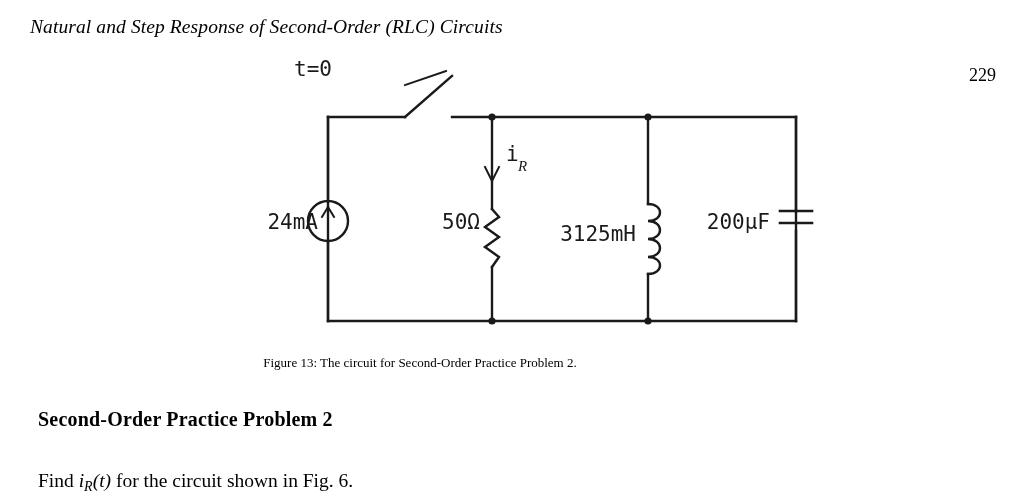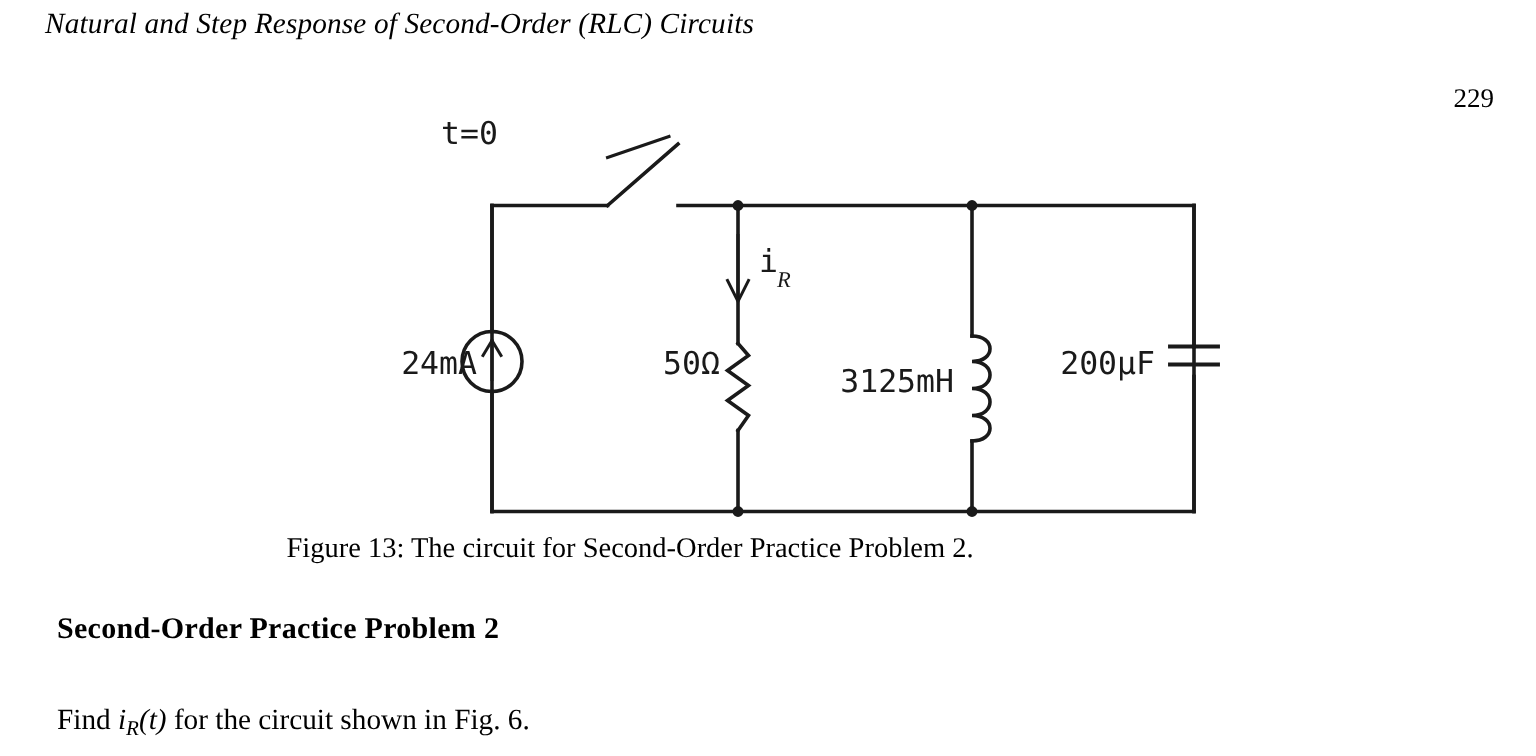--- a/index.html
+++ b/index.html
@@ -12,21 +12,21 @@
     height: 504px;
     position: relative;
     font-family: "Liberation Serif", serif;
     color: #000000;
     overflow: hidden;
   }
 
   
   .header {
     position: absolute;
-    top: 6px;
+    top: 16px;
     left: 30px;
     right: 28px;
     height: 26px;
   }
   .header-title {
     position: absolute;
     left: 0;
     top: 0;
     font-style: italic;
     font-size: 19.5px;
@@ -45,35 +45,35 @@
   .figure {
     position: absolute;
     left: 0;
     top: 45px;
     width: 1024px;
     height: 300px;
   }
   .circuit {
     position: absolute;
     left: 240px;
-    top: 24px;
+    top: 4px;
     width: 600px;
     height: 290px;
     text-align: center;
   }
   .circuit svg {
     display: block;
   }
   .figure-caption {
     position: absolute;
     top: 310px;
     left: 0;
     width: 840px;
     text-align: center;
-    font-size: 19px;
+    font-size: 13px;
   }
 
   
   .section-title {
     position: absolute;
     left: 38px;
     top: 408px;
     font-size: 20px;
     font-weight: bold;
     letter-spacing: 0.2px;

